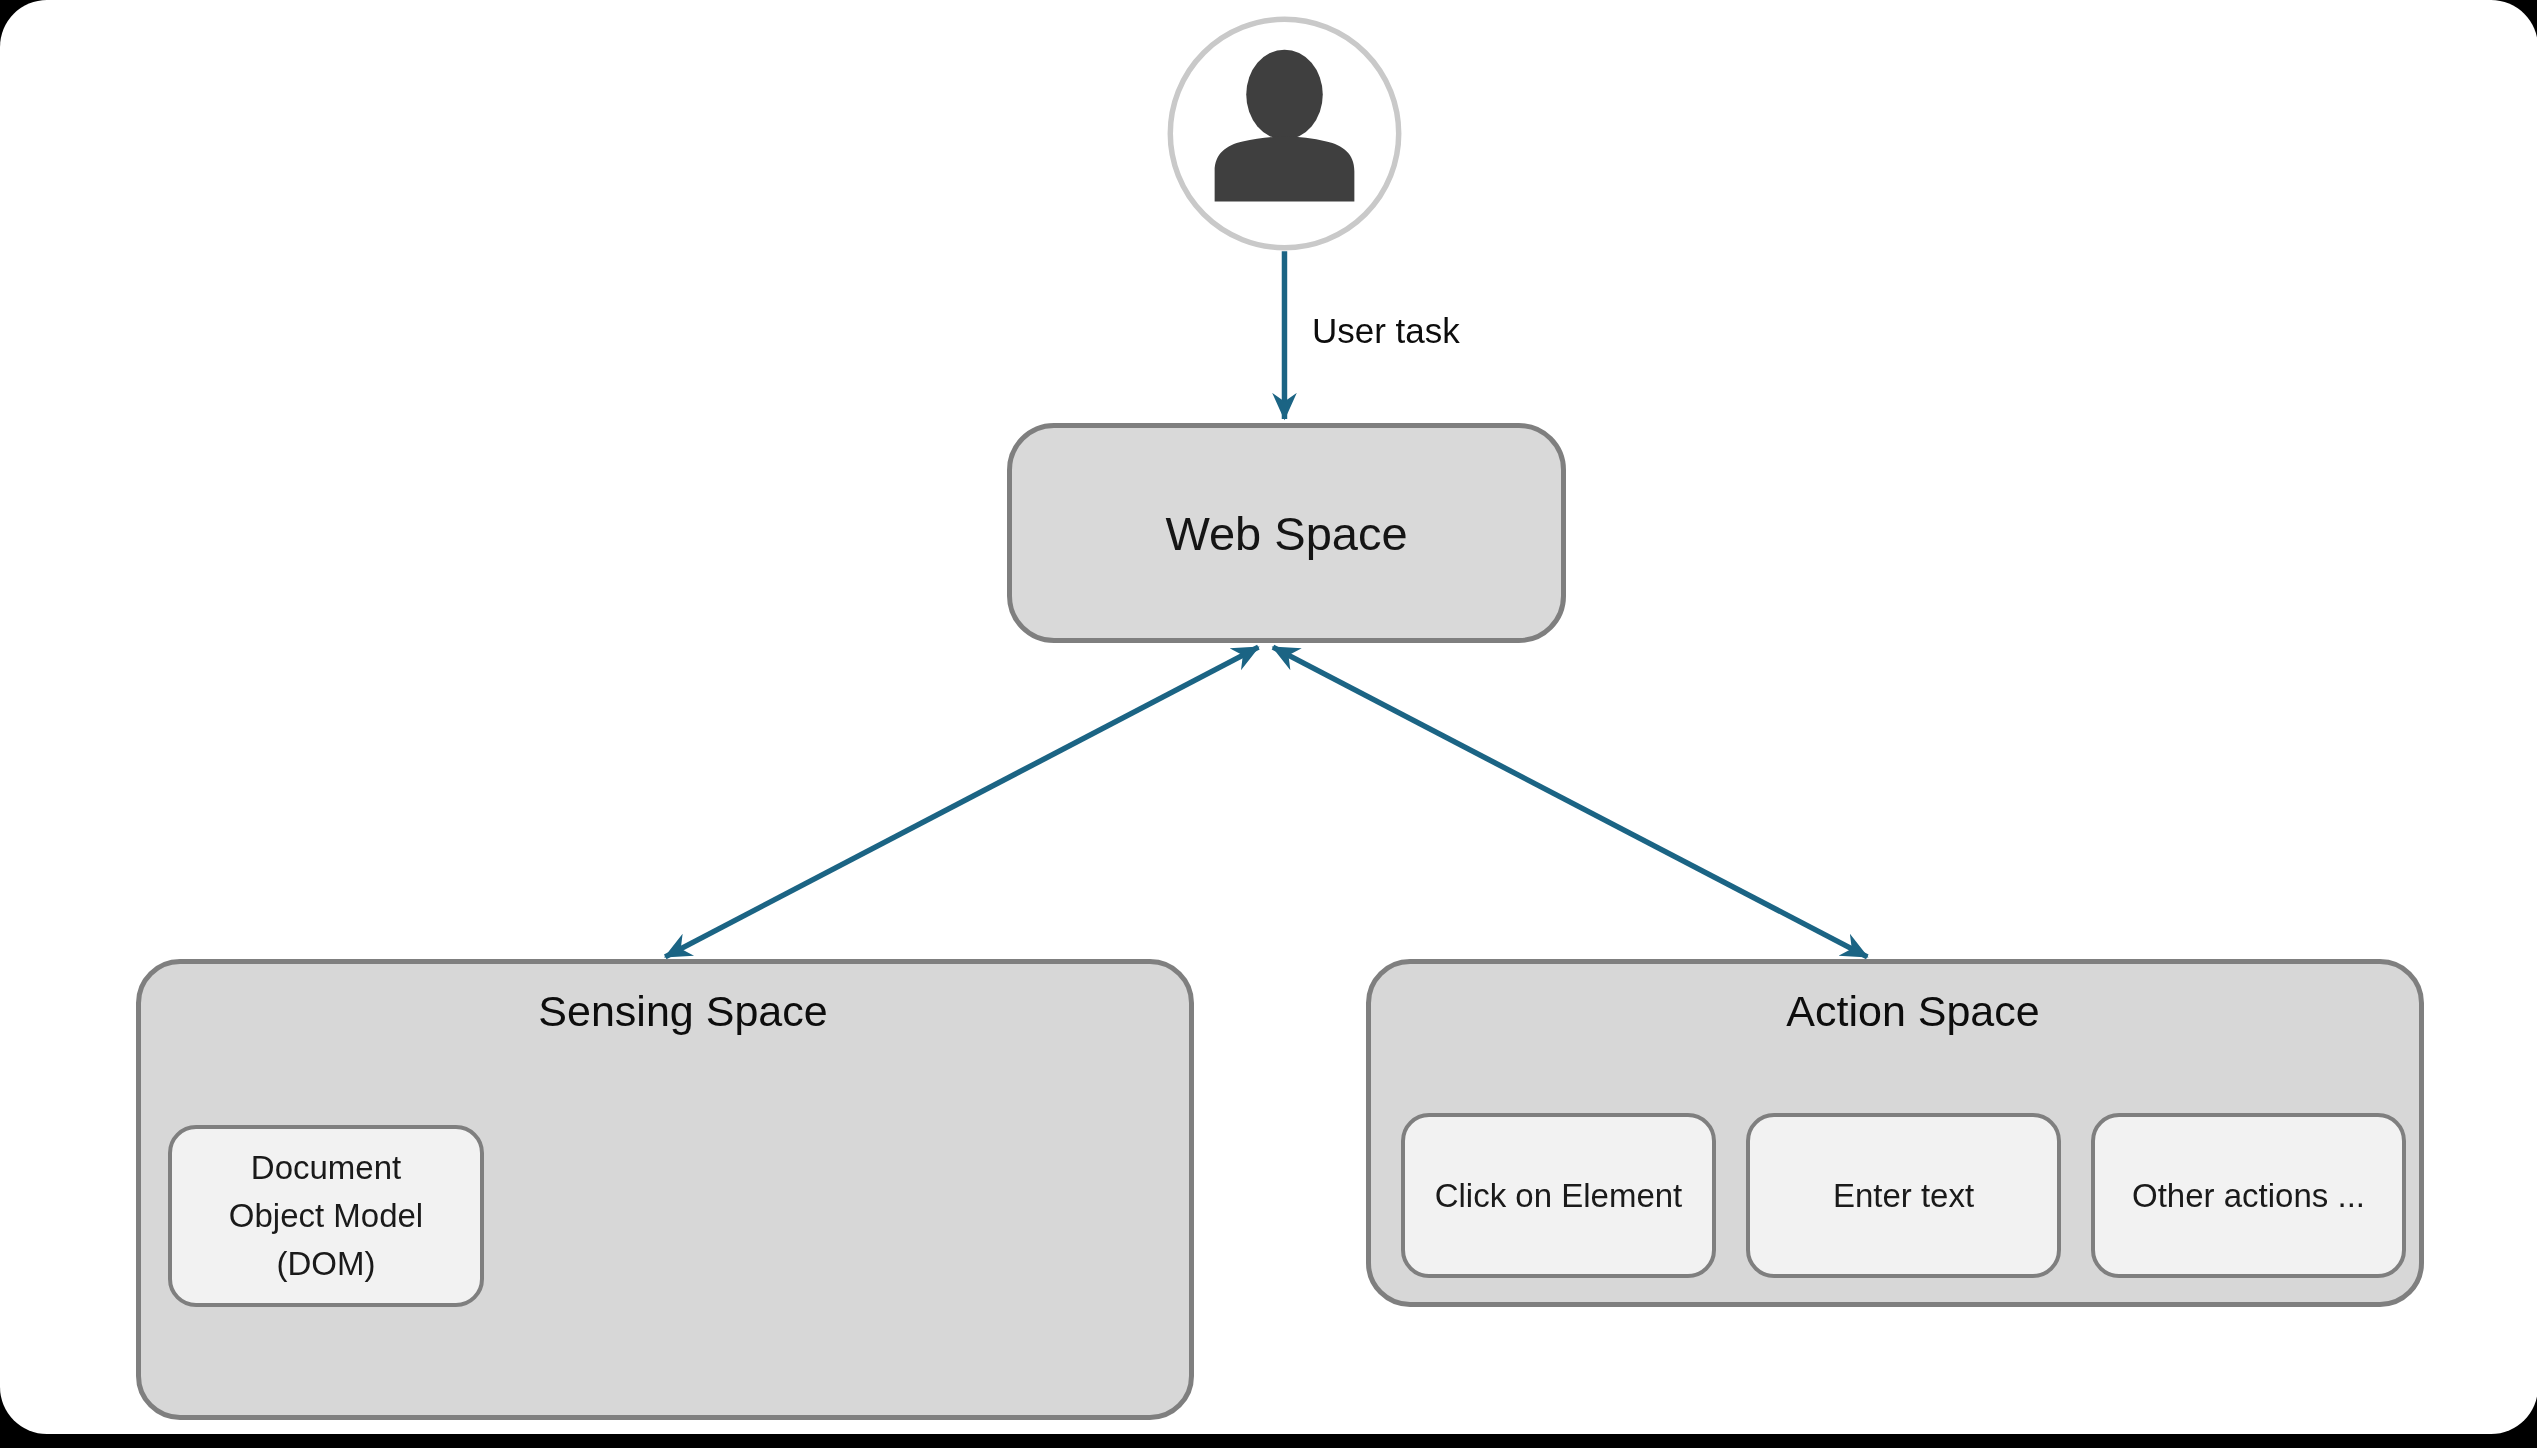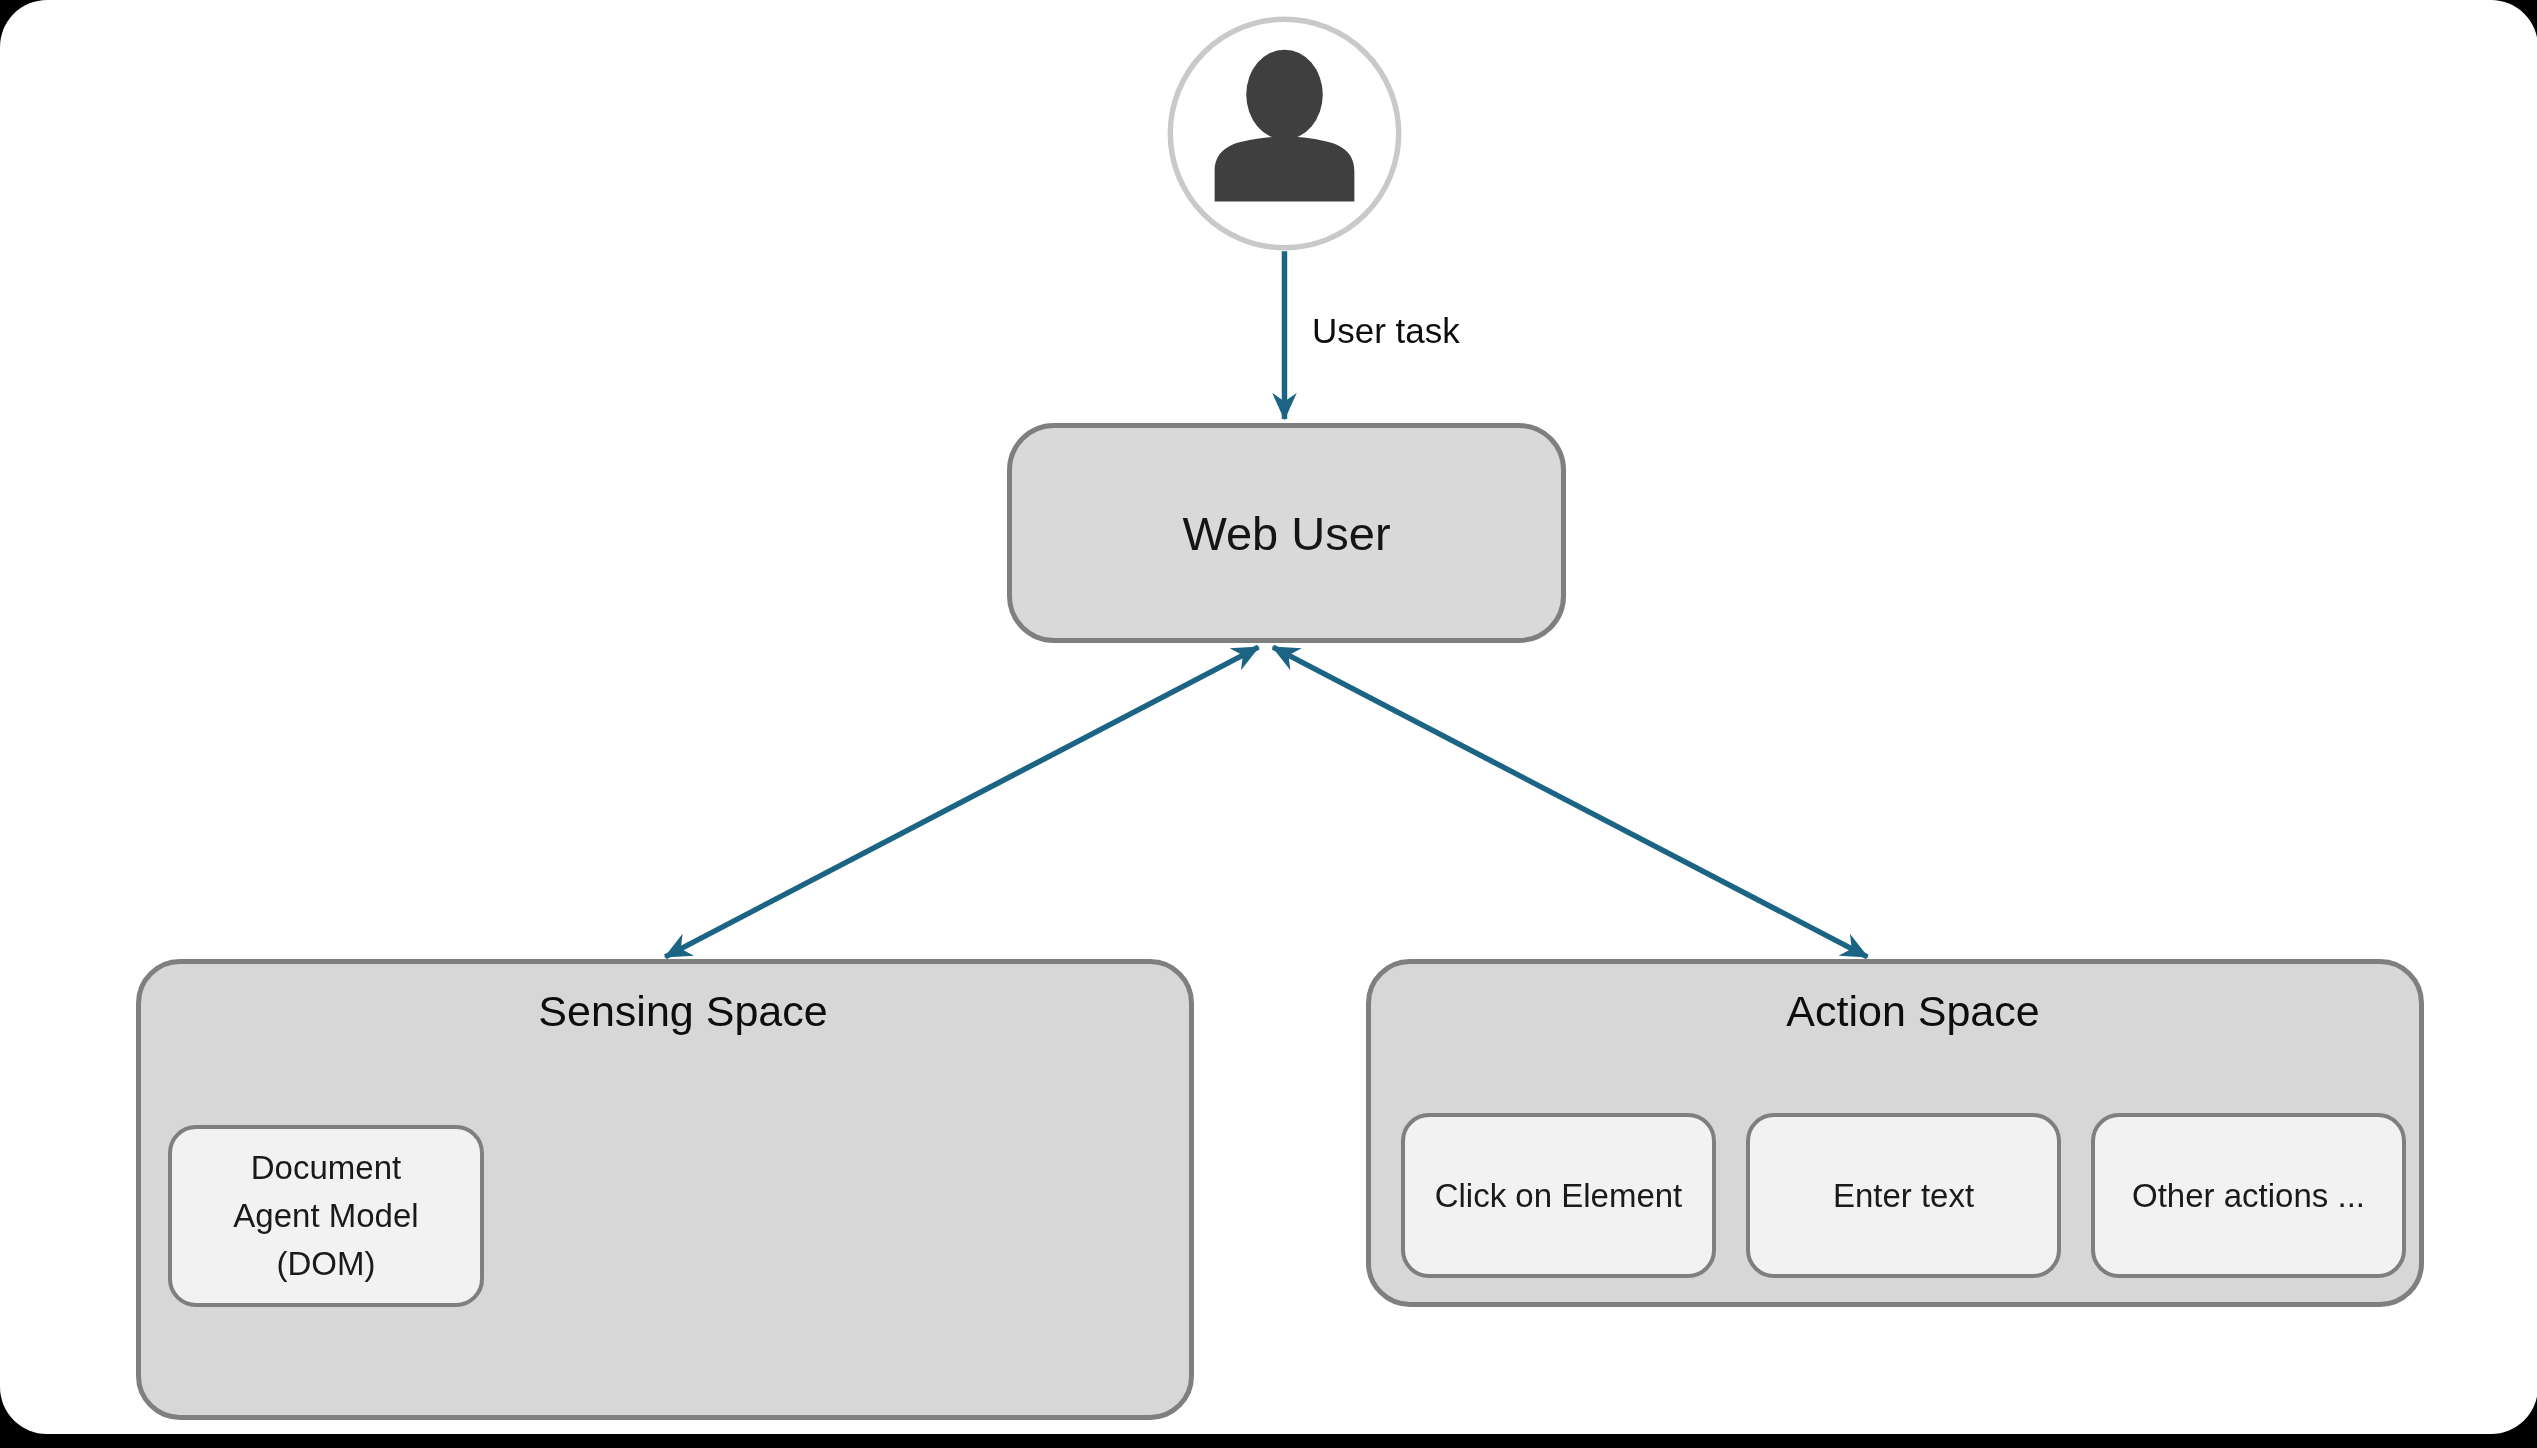--- a/index.html
+++ b/index.html
@@ -77,27 +77,27 @@
       <path d="M85,312 L85,262 C85,233 104,219 131,213
                C153,208 176,205 200,205
                C224,205 247,208 269,213
                C296,219 315,233 315,262 L315,312 Z" fill="#3f3f3f"></path>
     </svg>
   </div>
 
   <div class="edge-label">User task</div>
 
   <div class="node web-agent">
-    <span>Web User</span>
+    <span>Web Space</span>
   </div>
 
   <div class="space sensing">
     <div class="space-title">Sensing Space</div>
     <div class="item i0">Document
-Agent Model
+Object Model
 (DOM)</div>
   </div>
 
   <div class="space action">
     <div class="space-title">Action Space</div>
     <div class="item i0">Click on Element</div>
     <div class="item i1">Enter text</div>
     <div class="item i2">Other actions ...</div>
   </div>
 

